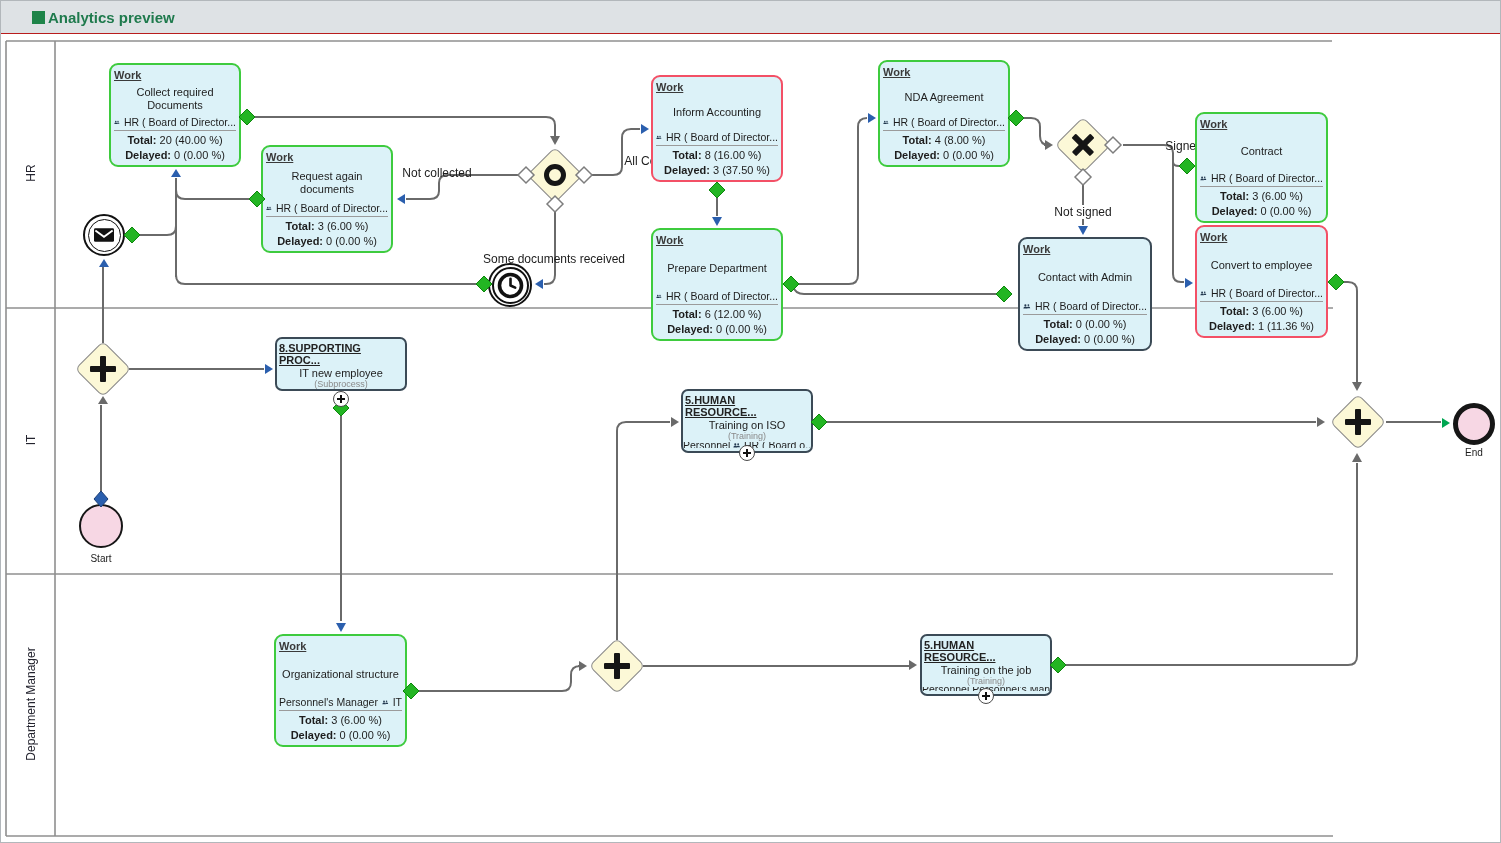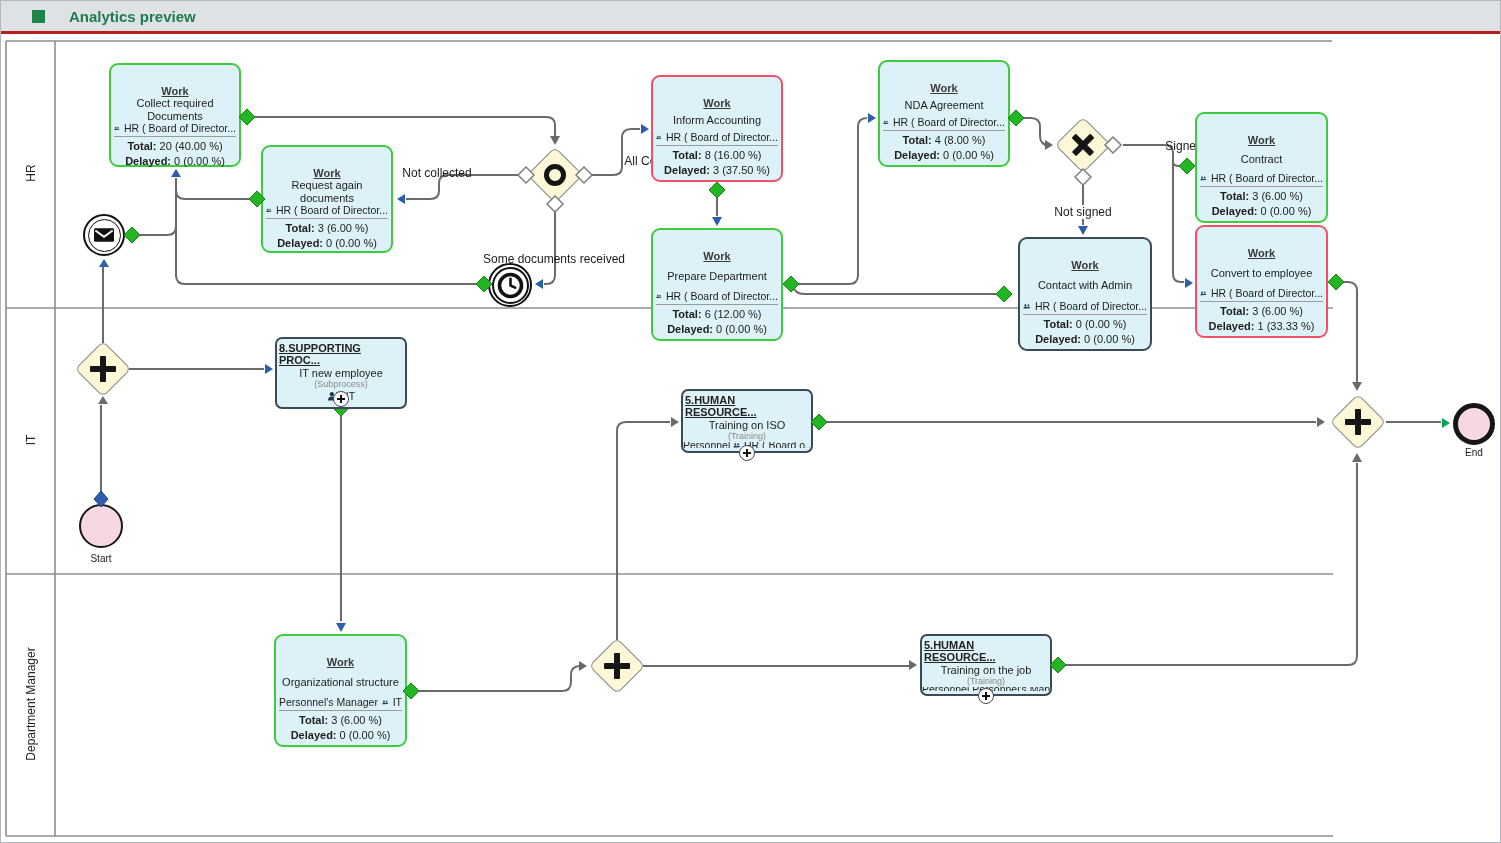--- a/index.html
+++ b/index.html
@@ -1,28 +1,28 @@
 <!DOCTYPE html>
 <html><head>
 <meta charset="utf-8">
 <style>
   html,body{margin:0;padding:0;background:#fff;font-family:"Liberation Sans","DejaVu Sans",sans-serif;}
   #page{position:relative;width:1501px;height:843px;background:#fff;border:1px solid #b2b7bb;box-sizing:border-box;overflow:hidden;}
   
-  #header{position:absolute;left:0;top:0;width:100%;height:33px;background:#dee2e5;border-bottom:3px solid #b91c1c;display:flex;align-items:center;gap:24px;padding-left:31px;box-sizing:border-box;z-index:5;}
+  #header{position:absolute;left:0;top:0;width:100%;height:33px;background:#dee2e5;border-bottom:1px solid #b91c1c;display:flex;align-items:center;gap:3px;padding-left:31px;box-sizing:border-box;z-index:5;}
   #header .sq{width:13px;height:13px;background:#1e8449;}
   #header .ttl{font-size:15px;font-weight:bold;color:#1f7a4d;}
   
   svg.layer{position:absolute;left:0;top:0;z-index:1;pointer-events:none;}
   svg#anchors{z-index:4;}
   
   .elabel{position:absolute;z-index:2;font-size:12px;color:#1c1c1c;white-space:nowrap;transform:translate(-50%,-50%);}
   .elabel.bgw{background:#fff;padding:0 3px;}
   
-  .task{position:absolute;z-index:3;background:#dcf2f8;border:2px solid #3ecb3e;border-radius:9px;box-sizing:border-box;display:flex;flex-direction:column;align-items:center;justify-content:space-between;font-size:11px;color:#1d1d1d;padding:20px 3px 3px 3px;}
+  .task{position:absolute;z-index:3;background:#dcf2f8;border:2px solid #3ecb3e;border-radius:9px;box-sizing:border-box;display:flex;flex-direction:column;justify-content:space-between;font-size:11px;color:#1d1d1d;padding:4px 3px 3px 3px;}
   .task.b-red{border-color:#f35066;}
   .task.b-dark{border-color:#3b4a56;}
   .t-title{font-weight:bold;text-decoration:underline;color:#3a3a3a;}
   .t-desc{flex:0 0 auto;text-align:center;line-height:1.15;}
   .t-bot{width:100%;}
   .t-res{font-size:10.5px;display:flex;align-items:center;justify-content:center;gap:4px;border-bottom:1px solid #9b9b9b;padding-bottom:2px;margin-bottom:2px;white-space:nowrap;overflow:hidden;}
   .t-stats{text-align:center;line-height:1.3;font-size:11px;}
   
   .sp{position:absolute;z-index:3;background:#dcf2f8;border:2px solid #3b4a56;border-radius:7px;box-sizing:border-box;display:flex;flex-direction:column;align-items:center;font-size:11px;color:#1d1d1d;padding:3px 2px;}
   .sp-title{font-weight:bold;text-decoration:underline;font-size:11px;color:#222;}
@@ -278,21 +278,21 @@
               <circle cx="6" cy="4" r="2.7"></circle>
               <path d="M1,12 a5,5 0 0 1 10,0 z"></path>
               <circle cx="13.5" cy="3.4" r="2.3"></circle>
               <path d="M9.5,11.4 a4.3,4.3 0 0 1 8.6,0 z"></path>
             </g>
           </svg>
           <span>HR ( Board of Director...</span>
         </div>
       <div class="t-stats">
         <div><b>Total:</b> <span>3 (6.00 %)</span></div>
-        <div><b>Delayed:</b> <span>1 (33.33 %)</span></div>
+        <div><b>Delayed:</b> <span>1 (11.36 %)</span></div>
       </div>
     </div>
   </div>
 
   <div class="task" style="left:273px;top:633px;width:133px;height:113px;">
     <div class="t-title">Work</div>
     <div class="t-desc">Organizational structure</div>
     <div class="t-bot">
       <div class="t-res">
           <span>Personnel's Manager</span>
@@ -306,21 +306,21 @@
           </svg>
           <span>IT</span>
         </div>
       <div class="t-stats">
         <div><b>Total:</b> <span>3 (6.00 %)</span></div>
         <div><b>Delayed:</b> <span>0 (0.00 %)</span></div>
       </div>
     </div>
   </div>
 
-  <div class="sp" style="left:274px;top:336px;width:132px;height:72px;">
+  <div class="sp" style="left:274px;top:336px;width:132px;height:54px;">
     <div class="sp-title">8.SUPPORTING PROC...</div>
     <div class="sp-name">IT new employee</div>
     <div class="sp-kind">(Subprocess)</div>
     <div class="sp-res">
         <svg width="16" height="11" viewBox="0 0 20 14">
           <g fill="#22384f">
             <circle cx="6" cy="4" r="2.7"></circle>
             <path d="M1,12 a5,5 0 0 1 10,0 z"></path>
             <circle cx="13.5" cy="3.4" r="2.3"></circle>
             <path d="M9.5,11.4 a4.3,4.3 0 0 1 8.6,0 z"></path>

